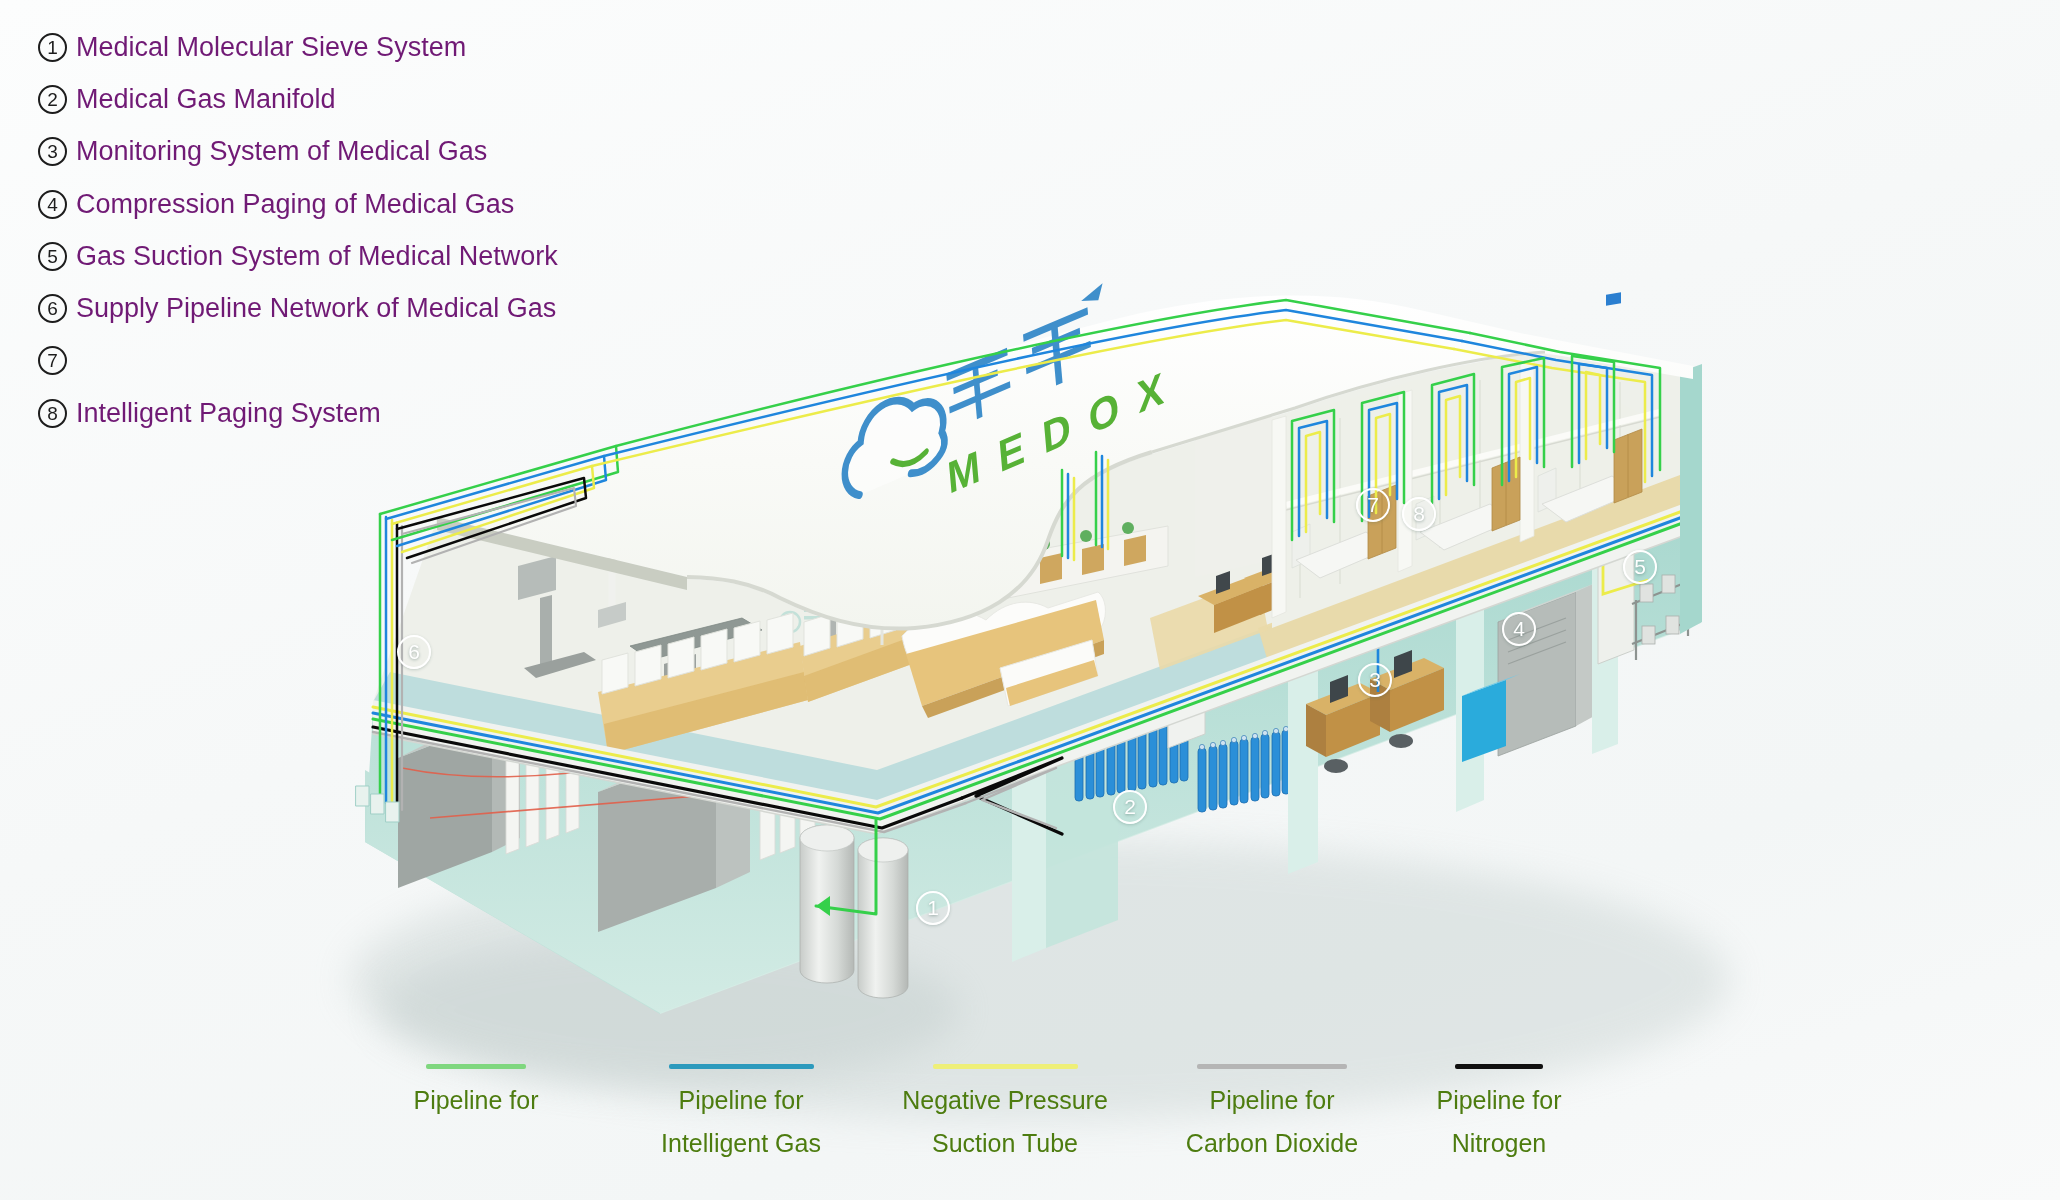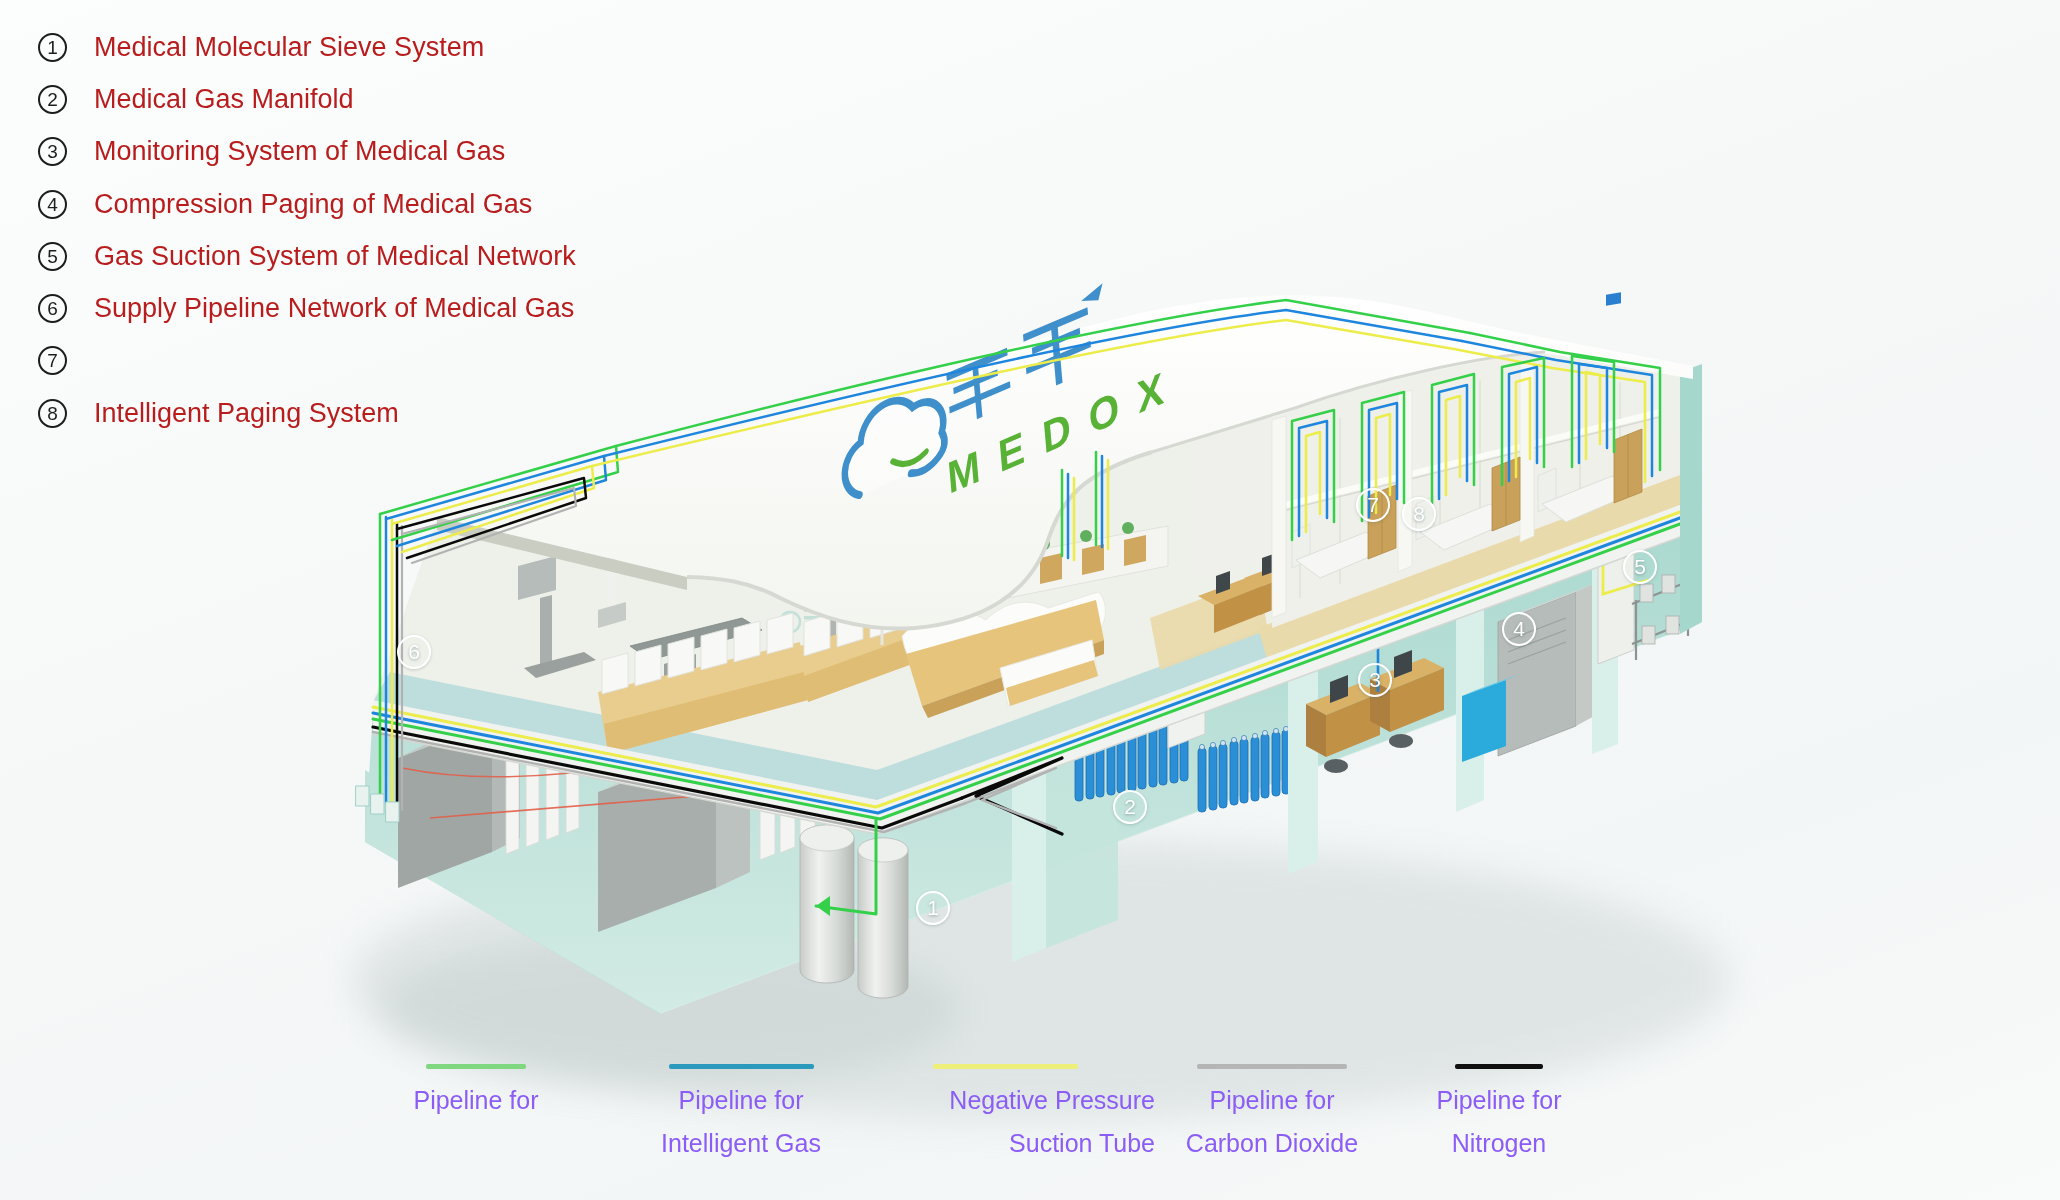--- a/index.html
+++ b/index.html
@@ -11,32 +11,32 @@
   }
   .stage{position:absolute;inset:0;}
   
   .system-list{position:absolute;left:38px;top:21px;list-style:none;margin:0;padding:0;}
   .system-list li{height:52.3px;display:flex;align-items:center;}
   .num-circle{
     width:29px;height:29px;border:2px solid #1d1d1d;border-radius:50%;
     display:inline-flex;align-items:center;justify-content:center;
     font-size:19px;line-height:1;color:#1d1d1d;flex:0 0 29px;box-sizing:border-box;
   }
-  .sys-label{margin-left:27px;font-size:27px;color:#b91c1c;letter-spacing:0px;white-space:nowrap;}
+  .sys-label{margin-left:9px;font-size:27px;color:#701a75;letter-spacing:0px;white-space:nowrap;}
   
   .bmarker{
     position:absolute;width:34px;height:34px;border:2.5px solid #ffffff;border-radius:50%;
     color:#fff;font-size:21px;display:flex;align-items:center;justify-content:center;
     box-sizing:border-box;text-shadow:0 1px 3px rgba(60,90,85,.45);
     box-shadow:0 1px 3px rgba(60,90,85,.25);
   }
   
   .legend-item{position:absolute;width:300px;text-align:center;}
   .legend-swatch{height:5px;border-radius:2px;margin:0 auto 10px auto;}
-  .legend-line{font-size:25px;line-height:43px;color:#8b5cf6;white-space:nowrap;}
+  .legend-line{font-size:25px;line-height:43px;color:#4d7c0f;white-space:nowrap;}
   svg{position:absolute;left:0;top:0;}
 </style>
 </head>
 <body>
 
 <div class="stage">
 
   <svg width="2060" height="1200" viewBox="0 0 2060 1200">
     <defs>
       <filter id="blur18" x="-40%" y="-40%" width="180%" height="180%">
@@ -435,21 +435,21 @@
   <div>
     <div class="legend-item" style="left:326px;top:1064px;">
       <div class="legend-swatch" style="width: 100px; background-color: rgb(127, 215, 127);"></div>
       <div class="legend-line">Pipeline for</div>
     </div>
     <div class="legend-item" style="left:591px;top:1064px;">
       <div class="legend-swatch" style="width: 145px; background-color: rgb(44, 154, 189);"></div>
       <div class="legend-line">Pipeline for</div>
       <div class="legend-line">Intelligent Gas</div>
     </div>
-    <div class="legend-item" style="left:855px;top:1064px;text-align:right;">
+    <div class="legend-item" style="left:855px;top:1064px;">
       <div class="legend-swatch" style="width: 145px; background-color: rgb(238, 239, 120);"></div>
       <div class="legend-line">Negative Pressure</div>
       <div class="legend-line">Suction Tube</div>
     </div>
     <div class="legend-item" style="left:1122px;top:1064px;">
       <div class="legend-swatch" style="width: 150px; background-color: rgb(181, 181, 181);"></div>
       <div class="legend-line">Pipeline for</div>
       <div class="legend-line">Carbon Dioxide</div>
     </div>
     <div class="legend-item" style="left:1349px;top:1064px;">

